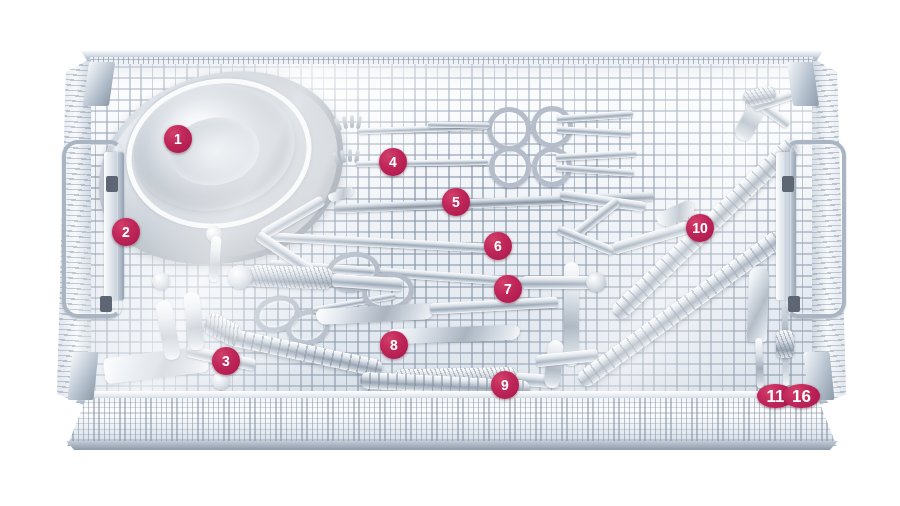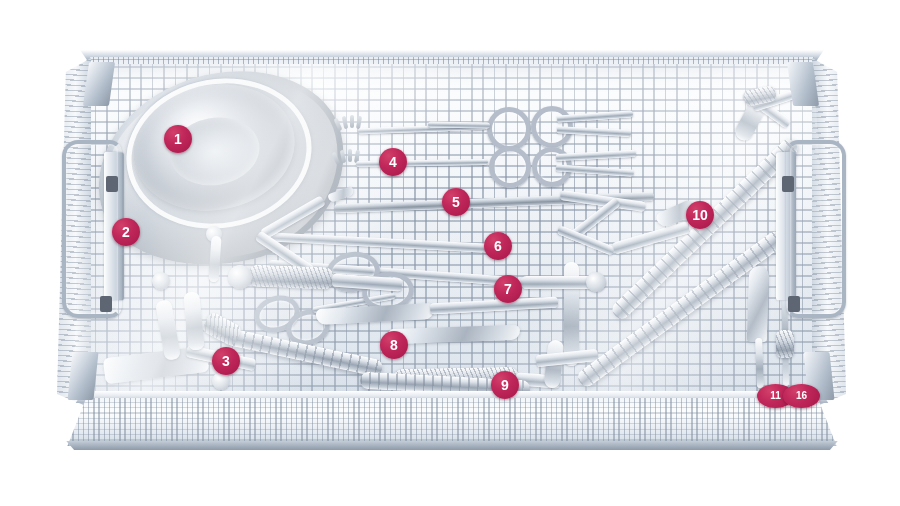--- a/index.html
+++ b/index.html
@@ -185,21 +185,21 @@
   
   .badge{
     position:absolute;border-radius:50%;
     display:flex;align-items:center;justify-content:center;
     color:#ffffff;font-weight:700;line-height:1;
     background:radial-gradient(circle at 34% 28%, #d2406a 0%, #c0275a 40%, #a8174a 100%);
     box-shadow:0 1px 3px rgba(70,10,35,0.45);
     user-select:none;
   }
   .badge.sz-lg{width:28px;height:28px;font-size:14px;margin-left:-14px;margin-top:-14px;}
-  .badge.sz-sm{width:37px;height:24px;font-size:10px;margin-left:-12px;margin-top:-12px;}
+  .badge.sz-sm{width:37px;height:24px;font-size:17px;margin-left:-12px;margin-top:-12px;}
 </style>
 </head>
 <body>
 
 <div id="stage">
 
   <div id="tray">
 
     <div class="wall-back-rim"></div>
     <div class="wall-back"></div>
@@ -348,21 +348,21 @@
       </div>
       <div class="badge sz-lg" style="left: 508px; top: 289px;">
         <span>7</span>
       </div>
       <div class="badge sz-lg" style="left: 394px; top: 345px;">
         <span>8</span>
       </div>
       <div class="badge sz-lg" style="left: 505px; top: 385px;">
         <span>9</span>
       </div>
-      <div class="badge sz-lg" style="left: 700px; top: 215px;">
+      <div class="badge sz-lg" style="left: 700px; top: 228px;">
         <span>10</span>
       </div>
       <div class="badge sz-sm" style="left: 769px; top: 396px;">
         <span>11</span>
       </div>
       <div class="badge sz-sm" style="left: 795px; top: 396px;">
         <span>16</span>
       </div>
     </div>
 

